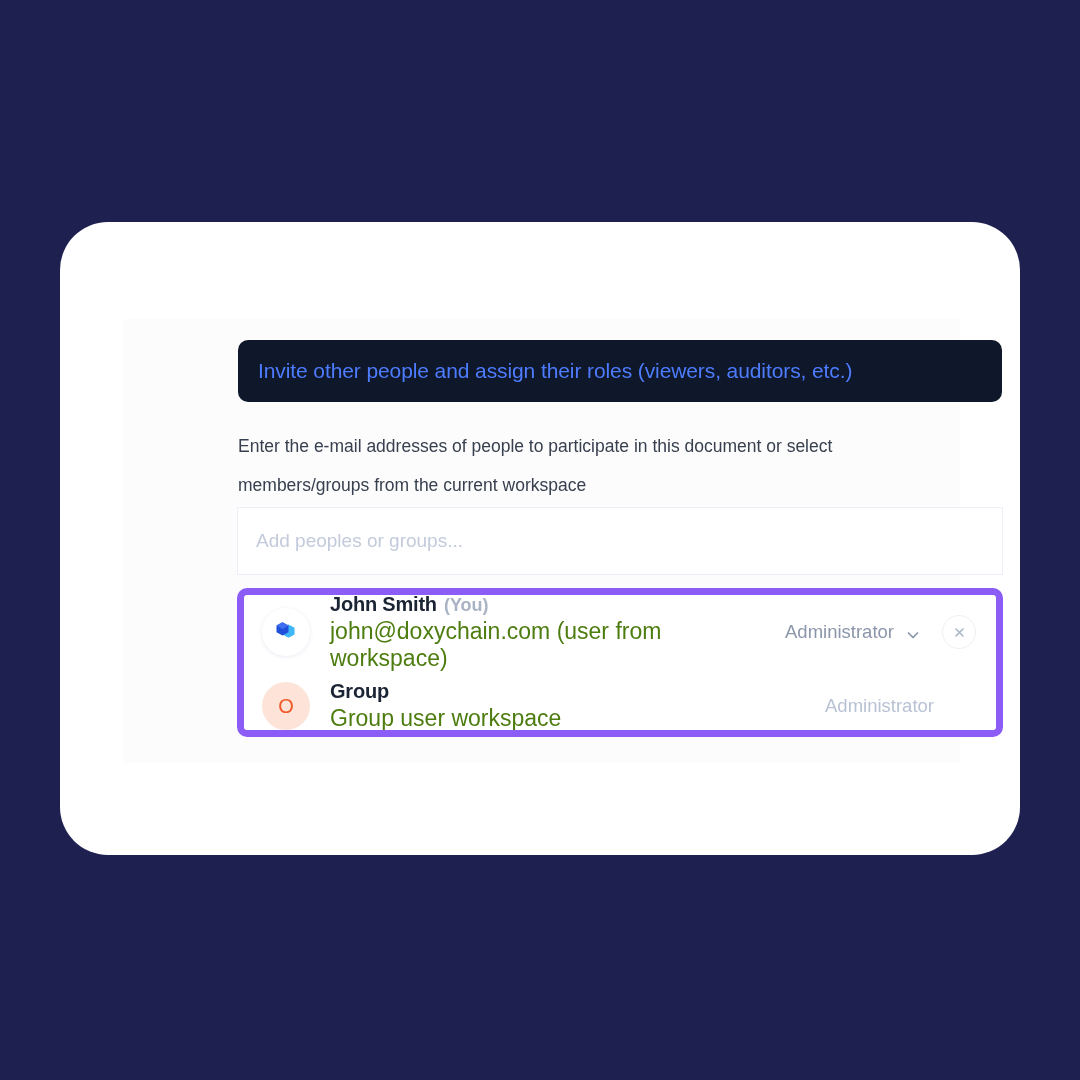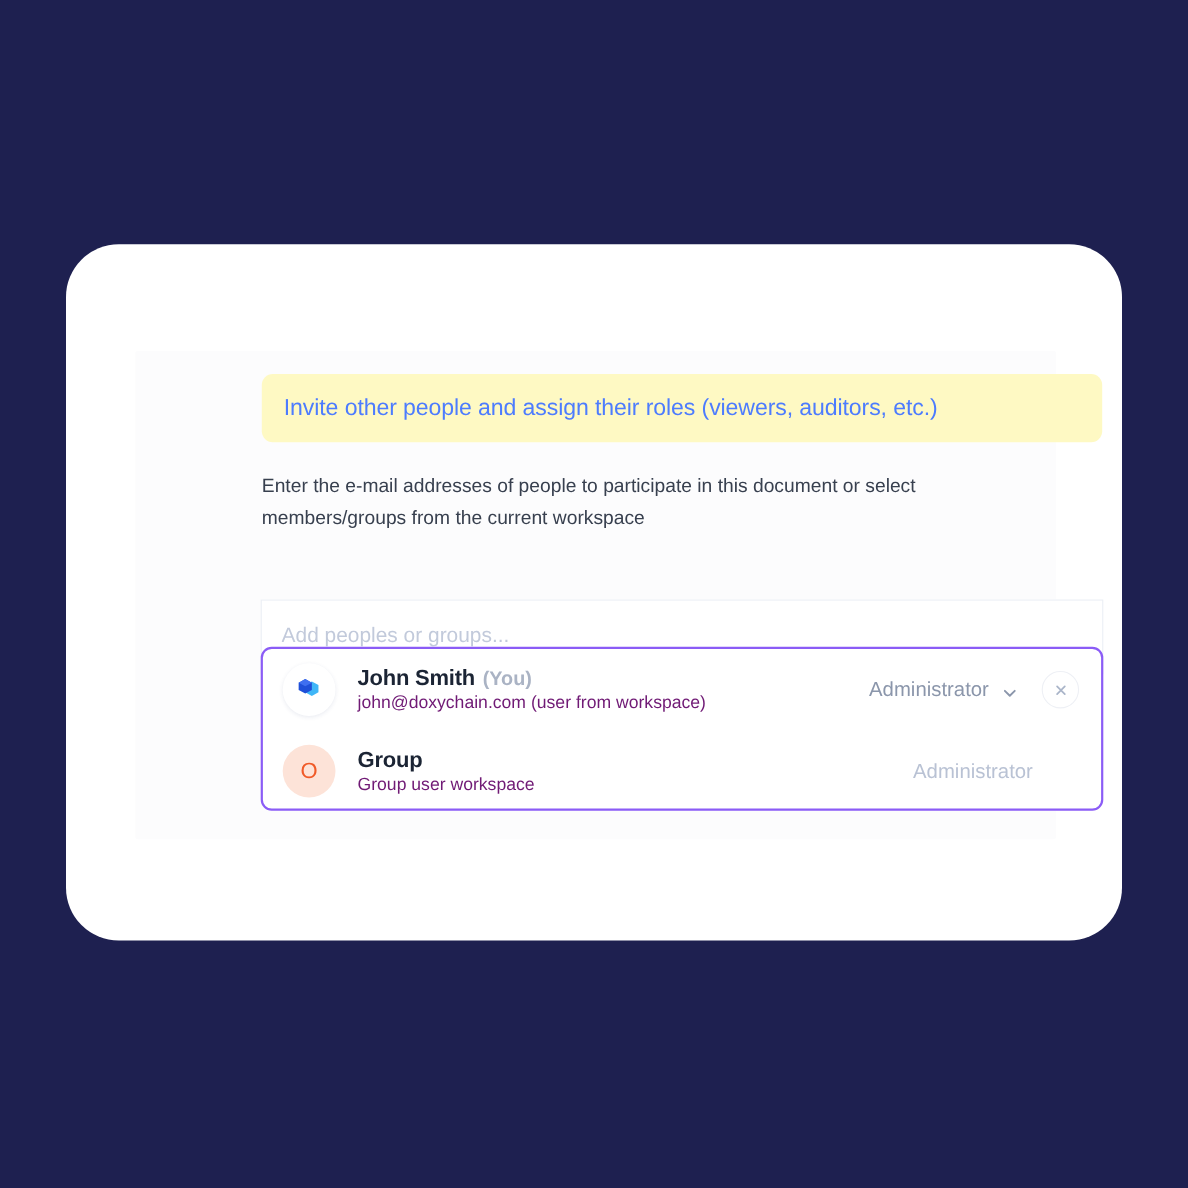--- a/index.html
+++ b/index.html
@@ -40,21 +40,21 @@
     border-radius: 2px;
   }
 
   
   .invite-banner {
     position: absolute;
     left: 115px;     
     top: 21px;       
     width: 764px;    
     height: 62px;
-    background: #fef9c3;
+    background: #0f172a;
     border-radius: 10px;
     display: flex;
     align-items: center;
     padding-left: 20px;
   }
 
   .invite-banner-text {
     color: #4d7cfe;
     font-size: 21px;
     font-weight: 400;
@@ -63,38 +63,37 @@
   }
 
   
   .description {
     position: absolute;
     left: 115px;
     top: 108px;      
     width: 700px;
     color: #38404f;
     font-size: 17.5px;
-    line-height: 29px;
+    line-height: 39px;
     font-weight: 400;
   }
 
   
   .add-input-wrap {
     position: absolute;
     left: 114px;     
     top: 188px;      
     width: 766px;
     height: 68px;
     background: #ffffff;
     border: 1px solid #eceff5;
     border-radius: 0;
     display: flex;
     align-items: center;
     padding: 0 18px;
-    margin-top: 38px;
   }
 
   .add-input {
     width: 100%;
     border: none;
     outline: none;
     background: transparent;
     font-family: "Liberation Sans", sans-serif;
     font-size: 19px;
     color: #31394a;
@@ -105,21 +104,21 @@
   }
 
   
   .members-list {
     position: absolute;
     left: 114px;     
     top: 269px;      
     width: 766px;
     height: 149px;   
     background: #ffffff;
-    border: 2px solid #8b5cf6;
+    border: 7px solid #8b5cf6;
     border-radius: 10px;
     overflow: hidden;
   }
 
   .member-row {
     display: flex;
     align-items: center;
     height: 74px;
     padding: 0 20px 0 18px;
   }
@@ -172,22 +171,22 @@
     letter-spacing: -0.2px;
   }
 
   .member-you {
     color: #aab3c4;
     font-size: 18px;
     font-weight: 700;
   }
 
   .member-sub {
-    color: #701a75;
-    font-size: 16px;
+    color: #4d7c0f;
+    font-size: 23px;
     font-weight: 400;
   }
 
   
   .role-select {
     display: flex;
     align-items: center;
     gap: 12px;
     color: #8b96ab;
     font-size: 18.5px;

